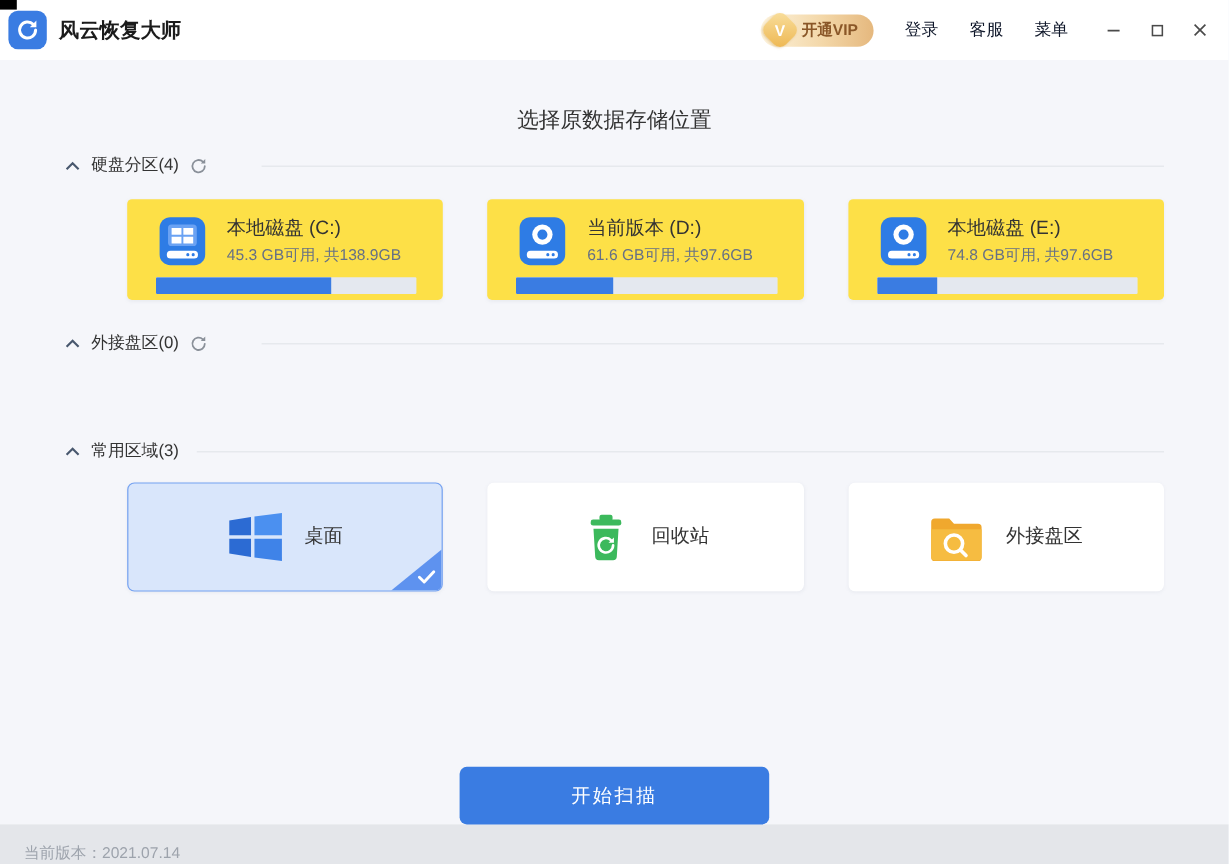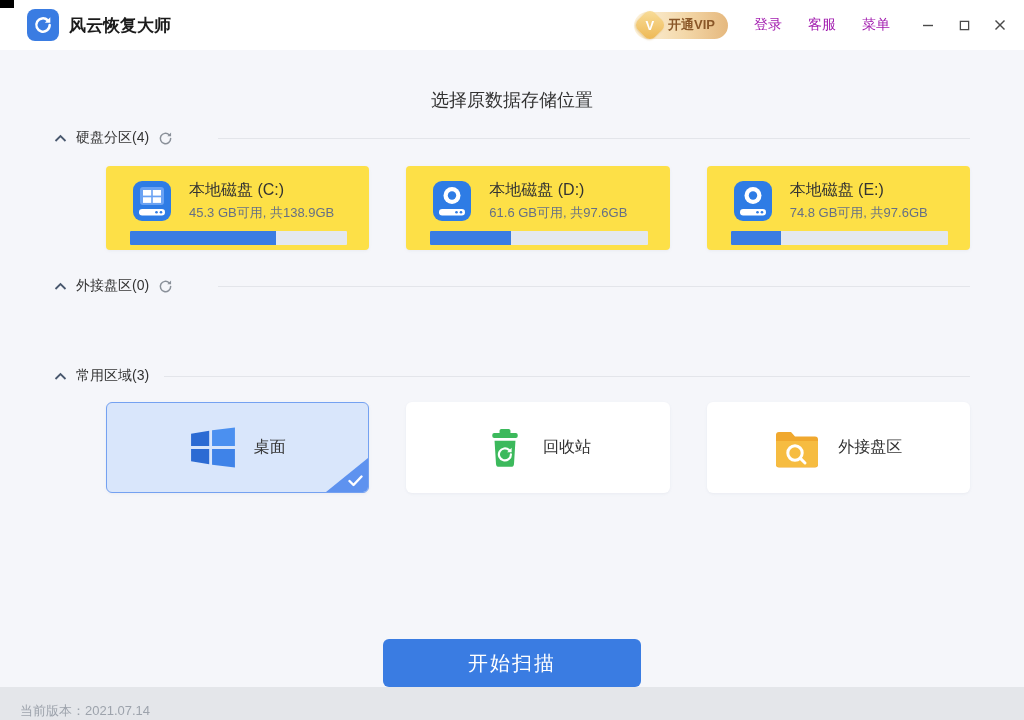--- a/index.html
+++ b/index.html
@@ -2,30 +2,30 @@
 <html><head>
 <meta charset="utf-8">
 <style>
   * { margin:0; padding:0; box-sizing:border-box; }
   html,body { width:1024px; height:720px; }
   body { font-family:"Liberation Sans","DejaVu Sans",sans-serif; background:#fff; }
   .window { position:relative; width:1024px; height:720px; display:flex; flex-direction:column; overflow:hidden; background:#f5f6fa; }
   .notch { position:absolute; left:0; top:0; width:14px; height:8px; background:#000; z-index:9; }
 
   
-  .titlebar { height:50px; background:#fff; display:flex; align-items:center; justify-content:space-between; padding:0 16px 0 27px; flex:0 0 auto; }
+  .titlebar { height:50px; background:#fff; display:flex; align-items:center; justify-content:space-between; padding:0 16px 0 7px; flex:0 0 auto; }
   .brand { display:flex; align-items:center; gap:10px; }
   .logo { width:32px; height:32px; border-radius:8px; background:#3a7ce2; display:flex; align-items:center; justify-content:center; }
   .appname { font-size:17px; font-weight:bold; color:#1b1b1b; }
   .tb-right { display:flex; align-items:center; }
   .vip { display:flex; align-items:center; height:27px; border-radius:14px; background:linear-gradient(90deg,#fdf3dc 0%,#f3d7a8 55%,#e5b87e 100%); padding:0 13px 0 4px; cursor:pointer; margin-right:26px; }
   .vip-badge { width:24px; height:24px; border-radius:7px; transform:rotate(45deg); background:linear-gradient(135deg,#f9e0a0,#edb54e); display:flex; align-items:center; justify-content:center; margin:0 6px 0 0; box-shadow:0 1px 2px rgba(180,130,40,.35); }
   .vip-badge b { transform:rotate(-45deg); color:#fff; font-size:13px; font-weight:bold; }
   .vip-text { font-size:13px; font-weight:bold; color:#8a5728; }
-  .tb-link { font-size:14px; color:#a21caf; margin-right:26px; cursor:pointer; text-decoration:none; }
+  .tb-link { font-size:14px; color:#0f172a; margin-right:26px; cursor:pointer; text-decoration:none; }
   .winctl { display:flex; align-items:center; gap:20px; margin-left:4px; }
   .winctl span { width:16px; height:16px; display:flex; align-items:center; justify-content:center; cursor:pointer; }
 
   
   .content { flex:1 1 auto; padding:0 54px; position:relative; }
   .page-title { text-align:center; font-size:18px; font-weight:500; color:#333; margin-top:38px; height:24px; line-height:24px; }
 
   .sec { display:flex; align-items:center; height:20px; }
   .sec-1 { margin-top:16px; } .sec-2 { margin-top:26px; } .sec-3 { margin-top:70px; }
   .sec .chev { width:13px; height:9px; margin-right:9px; display:flex; cursor:pointer; }
@@ -47,21 +47,21 @@
   .bar { margin-top:8px; height:14px; background:#e4e8ef; border-radius:1px; overflow:hidden; }
   .bar-fill { height:100%; background:#3a7ce2; }
 
   .loc-card { position:relative; background:#fff; border-radius:6px; height:91px; display:flex; align-items:center; justify-content:center; gap:18px; box-shadow:0 1px 3px rgba(140,150,170,.10); cursor:pointer; overflow:hidden; border:1px solid transparent; }
   .loc-card.selected { background:#d9e6fb; border:1px solid #74a1f1; }
   .loc-label { font-size:16px; color:#333; }
   .corner-check { position:absolute; right:0; bottom:0; width:42px; height:34px; }
   .corner-check::before { content:''; position:absolute; right:0; bottom:0; border-left:42px solid transparent; border-bottom:34px solid #5e92ef; }
   .corner-check svg { position:absolute; right:5px; bottom:5px; }
 
-  .scan-btn { display:block; margin:146px auto 0; width:258px; height:48px; background:#3a7ce2; color:#fff; font-size:20px; border:none; border-radius:6px; cursor:pointer; font-family:inherit; letter-spacing:2px; }
+  .scan-btn { display:block; margin:146px auto 0; width:258px; height:48px; background:#3a7ce2; color:#fff; font-size:16px; border:none; border-radius:6px; cursor:pointer; font-family:inherit; letter-spacing:2px; }
 
   
   .footer { flex:0 0 auto; height:47px; background:#e4e6ea; display:flex; align-items:center; padding-left:20px; }
   .version { font-size:13px; color:#9da3ac; }
 </style>
 </head>
 <body>
 
 <div class="window">
   <div class="notch"></div>
@@ -155,21 +155,21 @@
         <div class="disk-top">
           <svg width="44" height="44" viewBox="0 0 44 44">
             <rect x="3" y="2" width="38" height="40" rx="9" fill="#2e7ce5"></rect>
             <circle cx="22" cy="16.5" r="8.5" fill="#fff"></circle>
               <circle cx="22" cy="16.5" r="4.2" fill="#2e7ce5"></circle>
             <rect x="9" y="30" width="26" height="6.5" rx="3.2" fill="#fff"></rect>
             <circle cx="26.5" cy="33.2" r="1.3" fill="#2e7ce5"></circle>
               <circle cx="31" cy="33.2" r="1.3" fill="#2e7ce5"></circle>
           </svg>
           <div class="disk-txt">
-            <div class="disk-name">本地磁盘 (D:)</div>
+            <div class="disk-name">当前版本 (D:)</div>
             <div class="disk-detail">61.6 GB可用, 共97.6GB</div>
           </div>
         </div>
         <div class="bar">
             <div class="bar-fill" style="width: 37%;"></div>
           </div>
       </div>
 
       <div class="disk-card">
         <div class="disk-top">

